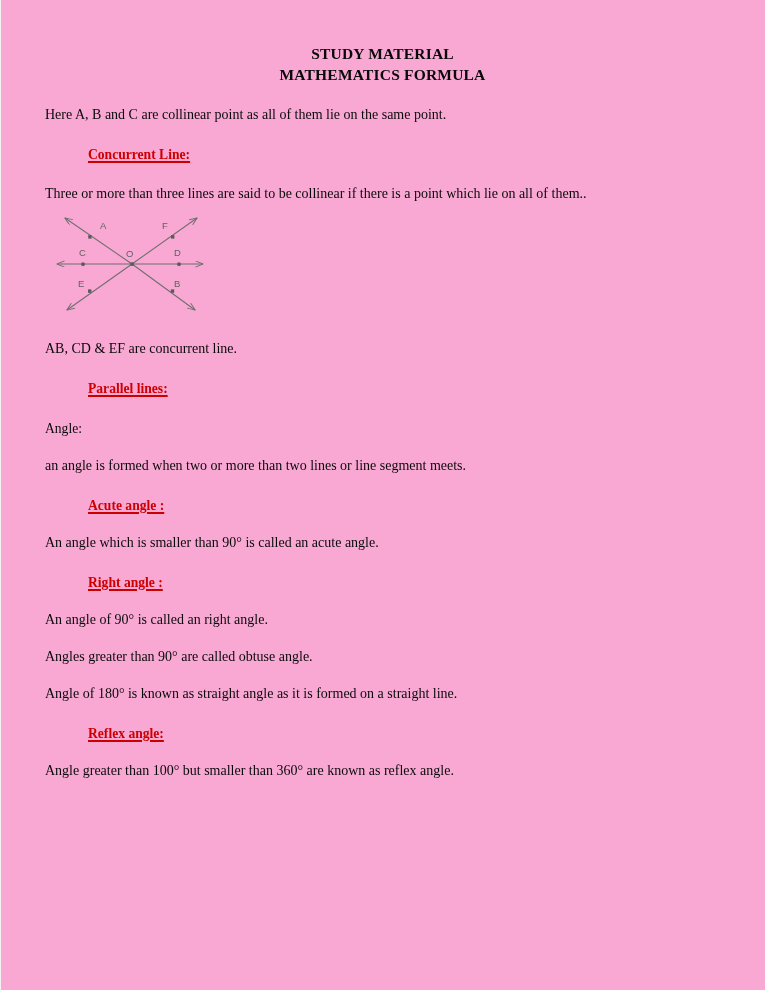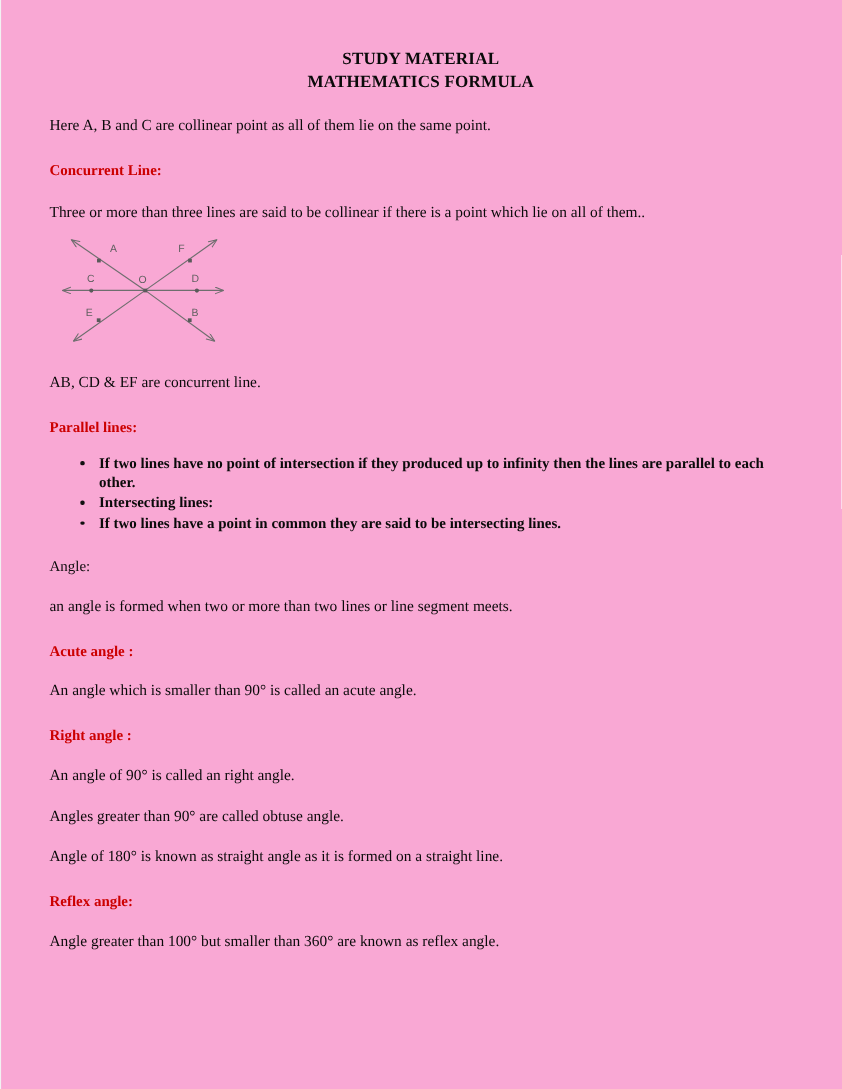--- a/index.html
+++ b/index.html
@@ -54,22 +54,24 @@
 
   .heading-red {
     font-size: 13.6px;
     font-weight: bold;
     color: #cc0000;
     line-height: 18px;
     margin-top: 22px;
     display: block;
   }
   .heading-red span.u {
+    text-decoration: underline;
     text-decoration-thickness: 1.5px;
     text-underline-offset: 2px;
+    margin-left: 43px;
   }
 
   .heading-black {
     font-size: 13.6px;
     font-weight: normal;
     color: #0a0a0a;
     line-height: 18px;
     margin-top: 22px;
   }
 
@@ -168,25 +170,20 @@
         <text class="dlabel" x="81" y="48">O</text>
         <text class="dlabel" x="33" y="78">E</text>
         <text class="dlabel" x="129" y="78">B</text>
       </svg>
     </div>
 
     <div class="para">AB, CD &amp; EF  are concurrent line.</div>
 
     <div class="heading-red"><span class="u">Parallel lines:</span></div>
 
-    <ul class="bullets">
-      <li>If two lines have no point of intersection if they produced up to infinity then the lines are parallel to each other.</li>
-      <li>Intersecting lines:</li>
-      <li>If two lines have a point in common they are said to be intersecting lines.</li>
-    </ul>
 
     <div class="heading-black">Angle:</div>
 
     <div class="para tight">an angle is formed when two or more than two lines or line segment meets.</div>
 
 
     <div class="heading-red"><span class="u">Acute angle :</span></div>
 
     <div class="para tight">An angle which is smaller than 90° is called an acute angle.</div>
 

